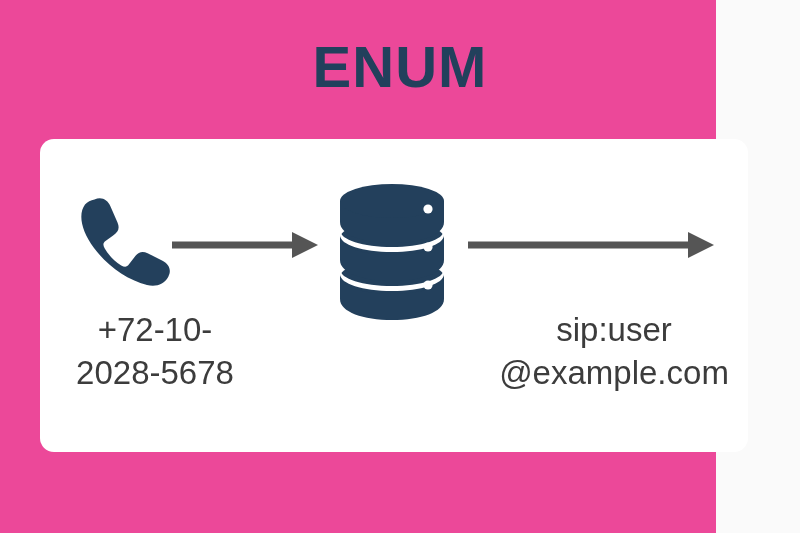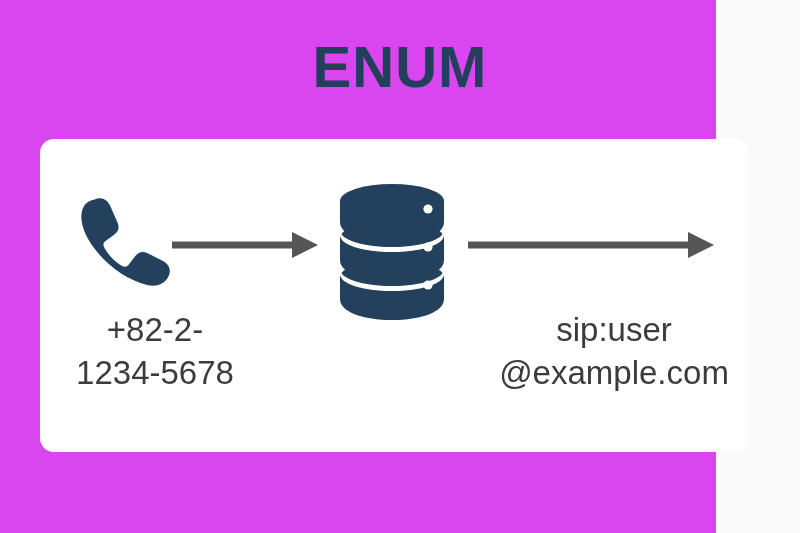--- a/index.html
+++ b/index.html
@@ -11,21 +11,21 @@
     width: 800px;
     height: 533px;
     background: #fafafa;
     font-family: "Liberation Sans", sans-serif;
     overflow: hidden;
   }
   .canvas {
     position: relative;
     width: 716px;
     height: 533px;
-    background: #d946ef;
+    background: #ec4899;
   }
   
   .title {
     position: absolute;
     left: 0;
     top: 38px;
     width: 800px;
     text-align: center;
     font-size: 58px;
     font-weight: bold;
@@ -127,22 +127,22 @@
                L88.5 68.8
                C95.2 72.2 97.8 78.4 94.2 85.0
                C90.2 92.3 82.0 95.3 73.0 93.0
                C53.0 87.9 33.5 74.0 20.0 56.0
                C7.0 38.6 4.0 22.0 11.0 12.5
                C13.5 9.8 16.7 8.1 20.5 7.5 Z" fill="#23405c"></path>
     </svg>
   </div>
 
   <div class="phone-label">
-    <span class="ln">+82-2-</span>
-    <span class="ln">1234-5678</span>
+    <span class="ln">+72-10-</span>
+    <span class="ln">2028-5678</span>
   </div>
 
   <div class="arrow arrow-1">
     <svg viewBox="0 0 146 30" width="146" height="30" preserveAspectRatio="none" aria-hidden="true">
       <rect x="0" y="11.5" width="126" height="7" fill="#555555"></rect>
       <polygon points="120,2 146,15 120,28" fill="#555555"></polygon>
     </svg>
   </div>
 
   <div class="db-icon">

